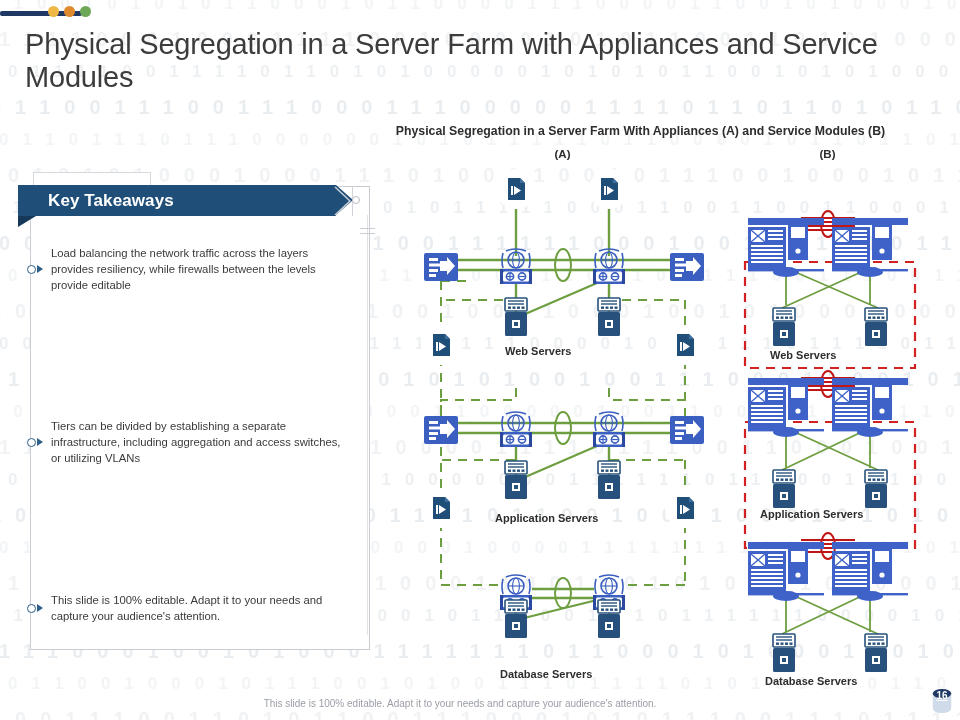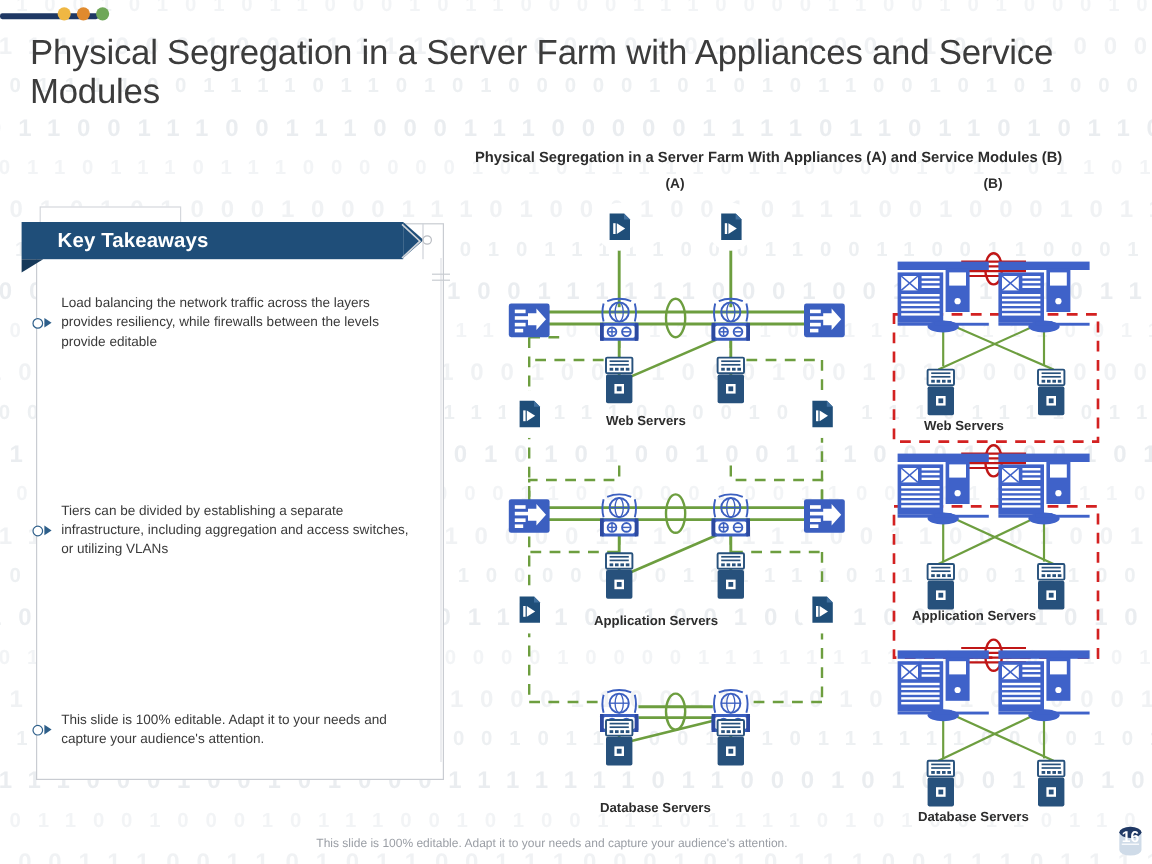--- a/index.html
+++ b/index.html
@@ -112,21 +112,21 @@
   svg.diag{position:absolute;left:0;top:0;overflow:visible;}
 
   
   #footer-note{
     position:absolute;left:0;top:698px;width:920px;text-align:center;
     font-size:10px;color:#9a9ea5;
   }
   .pagebadge{position:absolute;left:930px;top:688px;width:24px;height:26px;}
   #page-number{
     position:absolute;left:930px;top:690px;width:24px;
-    text-align:center;font-size:13px;font-weight:700;color:#ffffff;text-decoration:underline;
+    text-align:center;font-size:10px;font-weight:700;color:#ffffff;text-decoration:underline;
   }
 </style>
 </head>
 <body>
 
 <div id="bg-binary">
     <div class="row" style="top: -6px; left: -10px; font-size: 17px; opacity: 0.55;">0100101010110001011000011100001100101000100111</div>
     <div class="row" style="top: 28px; left: -1px; font-size: 20px; opacity: 0.67;">1111000100011110010000101011001101010000010100</div>
     <div class="row" style="top: 62px; left: 8px; font-size: 17px; opacity: 0.79;">0111100111101101010000010101011001010100001100</div>
     <div class="row" style="top: 96px; left: -10px; font-size: 20px; opacity: 0.91;">0110011100111000111000001111011011010110011001</div>

